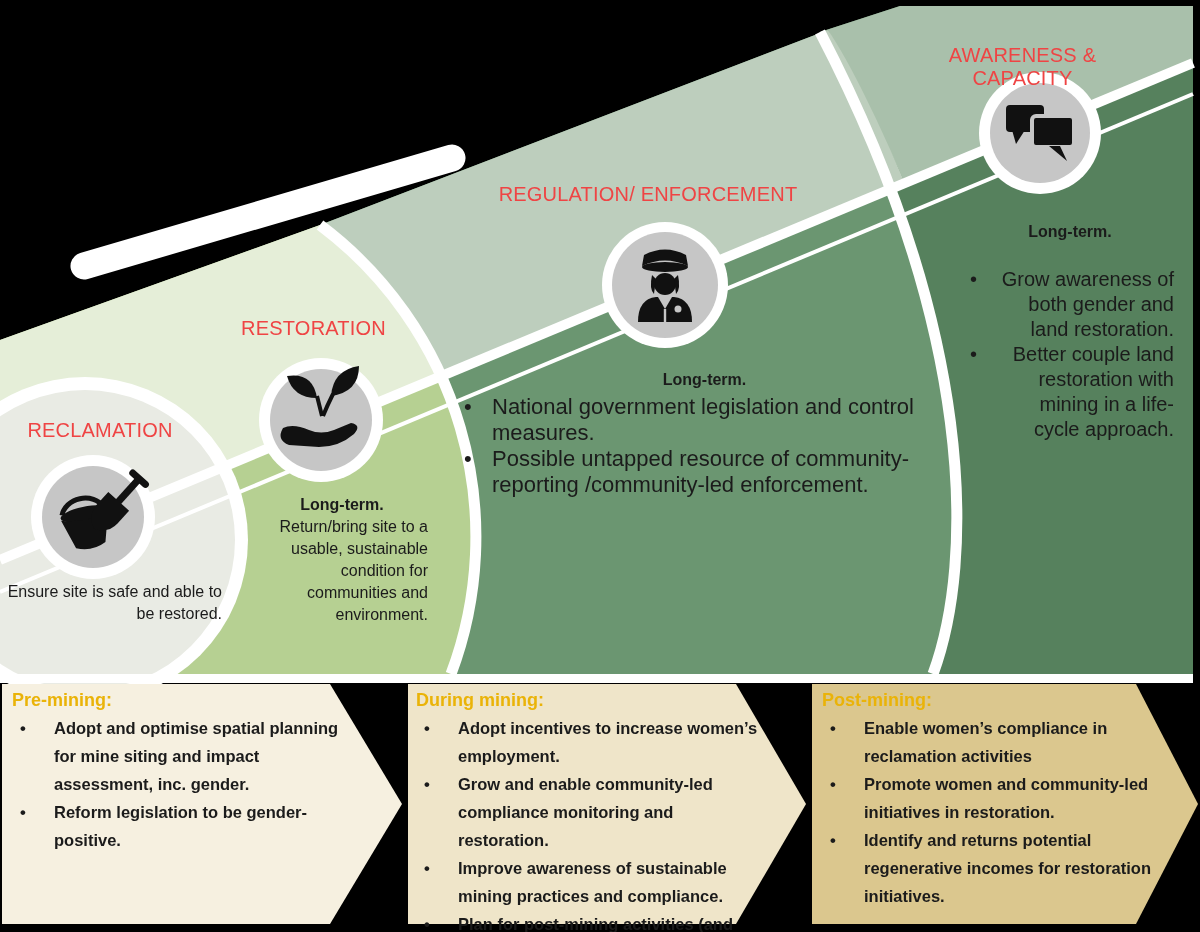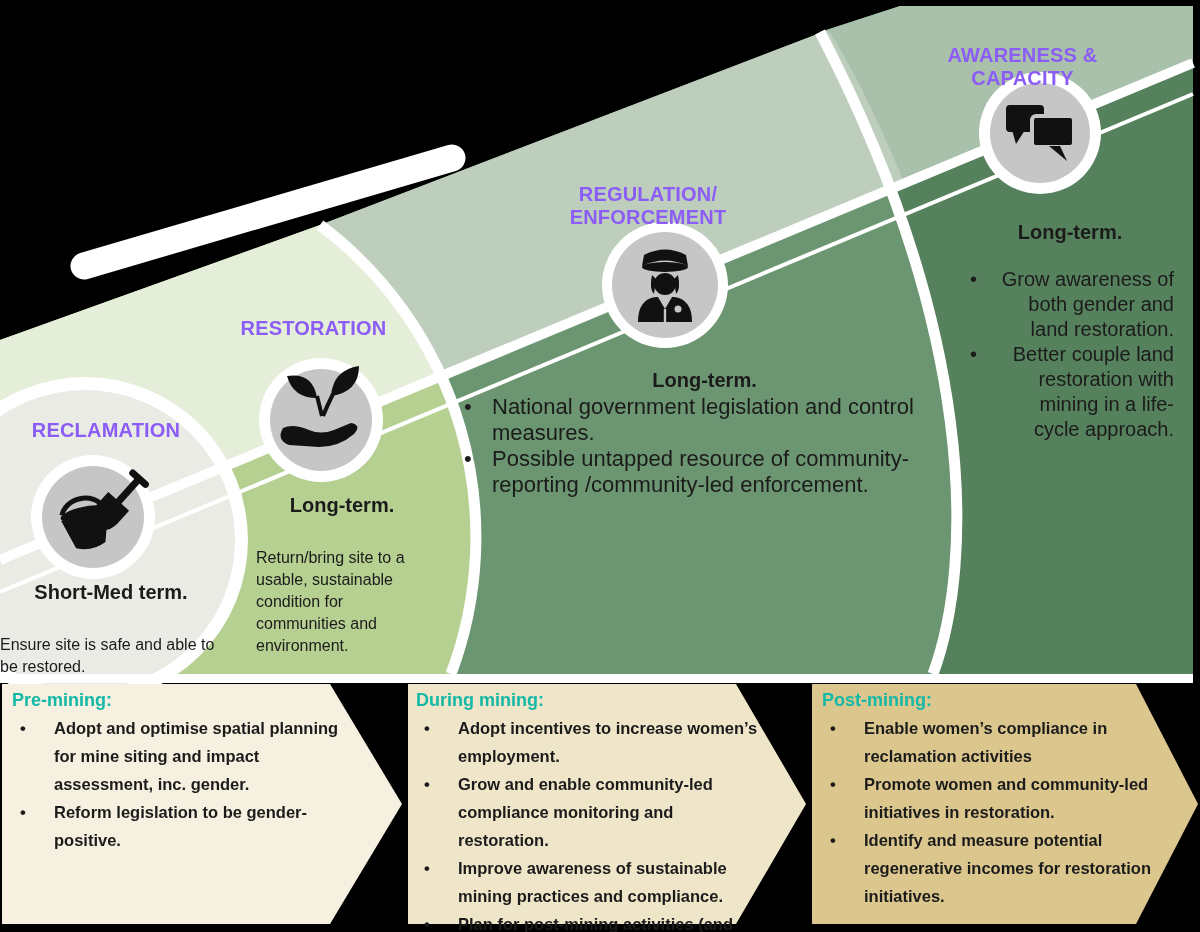--- a/index.html
+++ b/index.html
@@ -1,36 +1,36 @@
 <!DOCTYPE html>
 <html><head>
 <meta charset="utf-8">
 <style>
   html,body{margin:0;padding:0;background:#000;}
   #canvas{position:relative;width:1200px;height:932px;background:#000;overflow:hidden;
           font-family:"Liberation Sans",sans-serif;color:#1b1b1b;}
   #fan-svg{position:absolute;left:0;top:0;}
   .abs{position:absolute;}
-  .stage-title{font-weight:bold;font-size:20px;text-align:center;letter-spacing:.2px;color:#8b5cf6;}
-  .term{font-weight:bold;font-size:20px;text-align:center;line-height:22px;}
-  .stage-desc{font-size:16px;text-align:left;line-height:22px;margin-top:31px;}
+  .stage-title{font-weight:normal;font-size:20px;text-align:center;letter-spacing:.2px;color:#ef4444;}
+  .term{font-weight:bold;font-size:16px;text-align:center;line-height:22px;}
+  .stage-desc{font-size:16px;text-align:right;line-height:22px;}
   ul.blt{list-style:none;margin:0;padding:0;}
   ul.blt li{position:relative;}
   ul.blt li::before{content:"\2022";position:absolute;}
   
   #regulate-text ul.blt{margin-top:3px;font-size:22px;line-height:26px;}
   #regulate-text ul.blt li{padding-left:40px;}
   #regulate-text ul.blt li::before{left:12px;}
   
   #aware-text ul.blt{margin-top:24px;font-size:20px;line-height:25px;text-align:right;}
   #aware-text ul.blt li{padding-left:34px;}
   #aware-text ul.blt li::before{left:4px;}
   
   .phase-text{width:348px;}
-  .phase-title{font-weight:bold;font-size:18px;line-height:27px;color:#14b8a6;}
+  .phase-title{font-weight:bold;font-size:18px;line-height:27px;color:#eab308;}
   .phase-text ul.blt{font-size:16.5px;line-height:28px;}
   .phase-text ul.blt li{padding-left:42px;font-weight:bold;}
   .phase-text ul.blt li::before{left:8px;}
 </style>
 </head>
 <body>
 
 <div id="canvas">
 
   <svg id="fan-svg" width="1200" height="932" viewBox="0 0 1200 932">
@@ -113,27 +113,26 @@
       </g>
     </g>
 
     <rect x="0" y="674" width="1193" height="9" fill="#ffffff"></rect>
 
     <path d="M2,684 L330,684 L402,804 L330,924 L2,924 Z" fill="#f6f0e0"></path>
     <path d="M408,684 L736,684 L806,804 L736,924 L408,924 Z" fill="#efe5c9"></path>
     <path d="M812,684 L1136,684 L1198,804 L1136,924 L812,924 Z" fill="#dbc78e"></path>
   </svg>
 
-  <div class="abs stage-title" style="left:16px;top:419px;width:180px;">RECLAMATION</div>
+  <div class="abs stage-title" style="left:10px;top:419px;width:180px;">RECLAMATION</div>
   <div class="abs stage-title" style="left:226px;top:317px;width:175px;">RESTORATION</div>
   <div class="abs stage-title" style="left:498px;top:183px;width:300px;">REGULATION/ ENFORCEMENT</div>
   <div class="abs stage-title" style="left:900px;top:44px;width:245px;">AWARENESS &amp; CAPACITY</div>
 
   <div class="abs" id="reclaim-text" style="left:0px;top:581px;width:222px;">
-    <div class="term">Short-Med term.</div>
     <div class="stage-desc">Ensure site is safe and able to be restored.</div>
   </div>
 
   <div class="abs" id="restore-text" style="left:256px;top:494px;width:172px;">
     <div class="term">Long-term.</div>
     <div class="stage-desc">Return/bring site to a usable, sustainable condition for communities and environment.</div>
   </div>
 
   <div class="abs" id="regulate-text" style="left:452px;top:369px;width:505px;">
     <div class="term">Long-term.</div>
@@ -167,17 +166,17 @@
         <li>Improve awareness of sustainable mining practices and compliance.</li>
         <li>Plan for post-mining activities (and economy).</li>
       </ul>
   </div>
 
   <div class="abs phase-text" style="left:822px;top:687px;">
     <div class="phase-title">Post-mining:</div>
     <ul class="blt">
         <li>Enable women’s compliance in reclamation activities</li>
         <li>Promote women and community-led initiatives in restoration.</li>
-        <li>Identify and measure potential regenerative incomes for restoration initiatives.</li>
+        <li>Identify and returns potential regenerative incomes for restoration initiatives.</li>
       </ul>
   </div>
 
 </div>
 
 </body></html>

